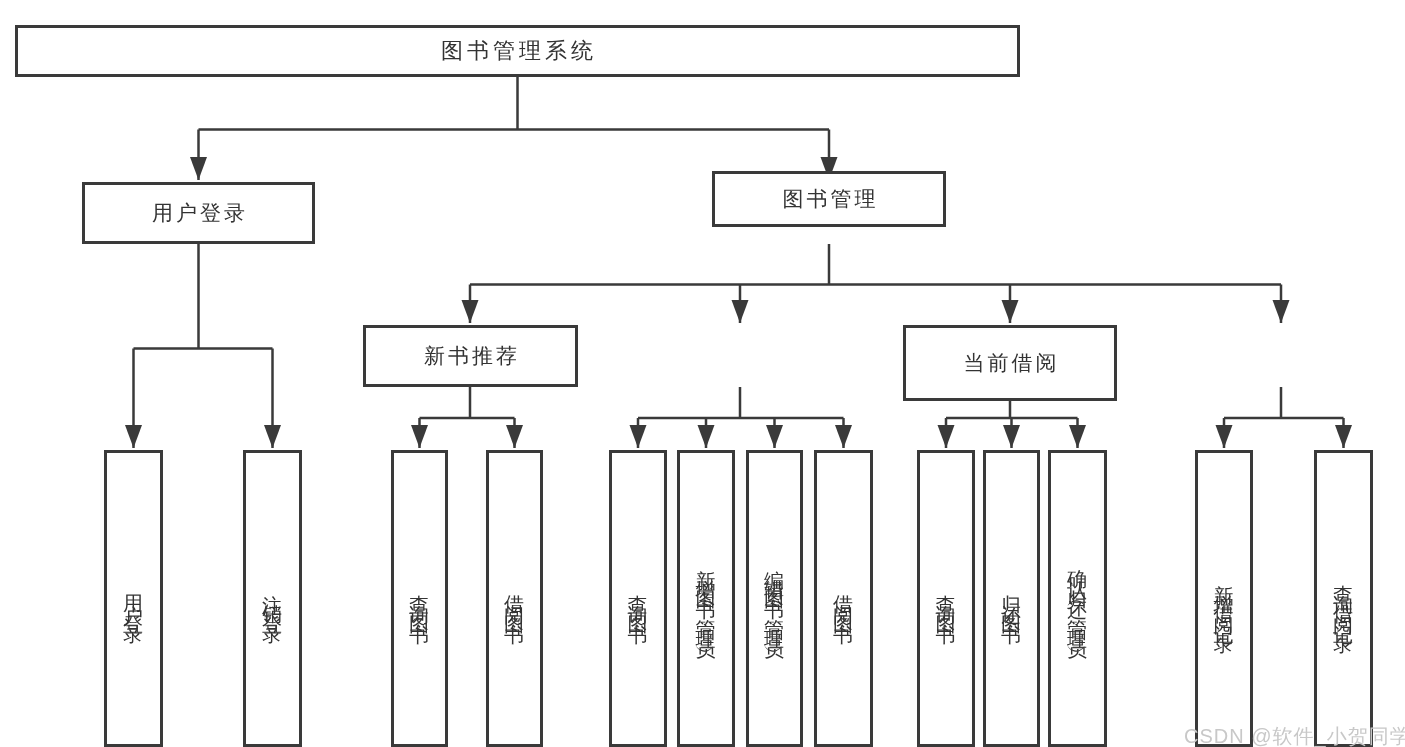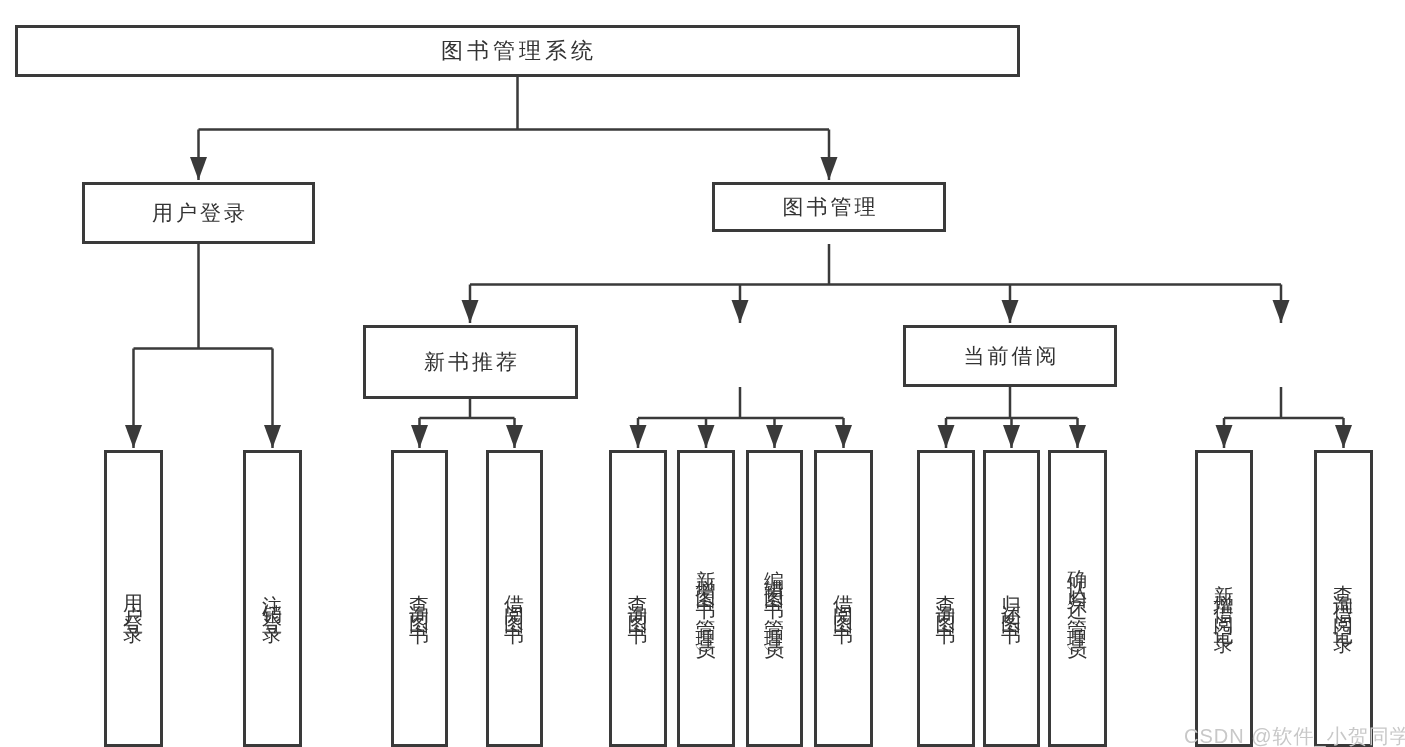--- a/index.html
+++ b/index.html
@@ -102,28 +102,28 @@
     <path d="M1343.5 406 V436" marker-end="url(#ah)"></path>
   </svg>
 
   <div class="box root" style="left:15px;top:13px;width:1005px;height:52px">
     <span class="hlabel">图书管理系统</span>
   </div>
 
   <div class="box" style="left:82px;top:170px;width:233px;height:62px">
     <span class="hlabel">用户登录</span>
   </div>
-  <div class="box" style="left:712px;top:170px;width:234px;height:50px">
+  <div class="box" style="left:712px;top:159px;width:234px;height:56px">
     <span class="hlabel">图书管理</span>
   </div>
 
-  <div class="box" style="left:363px;top:313px;width:215px;height:74px">
+  <div class="box" style="left:363px;top:313px;width:215px;height:62px">
     <span class="hlabel">新书推荐</span>
   </div>
-  <div class="box" style="left:903px;top:313px;width:214px;height:62px">
+  <div class="box" style="left:903px;top:313px;width:214px;height:76px">
     <span class="hlabel">当前借阅</span>
   </div>
 
   <div class="box" style="left:104px;top:438px;width:59px;height:297px">
     <span class="vlabel">用户登录</span>
   </div>
   <div class="box" style="left:243px;top:438px;width:59px;height:297px">
     <span class="vlabel">注销登录</span>
   </div>
 

